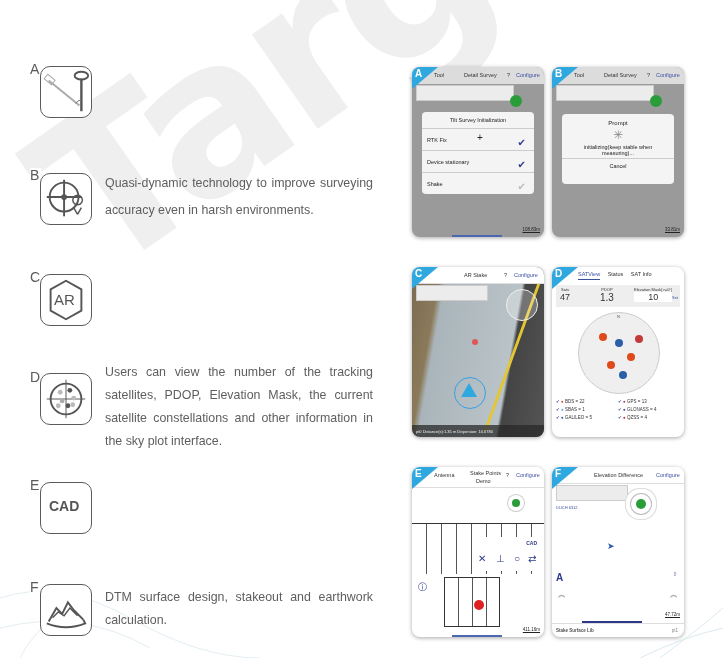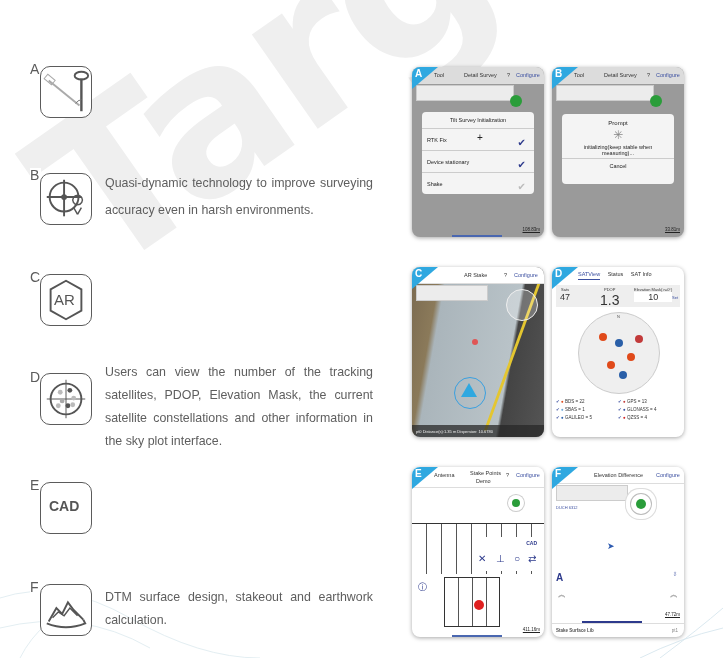--- a/index.html
+++ b/index.html
@@ -188,21 +188,21 @@
     <span style="margin-left:6px;">Status</span>
     <span style="margin-left:6px;">SAT Info</span>
   </div>
   <div style="position:absolute;left:4px;top:18px;right:4px;height:22px;background:#eee;font-size:4px;color:#333;">
     <div style="position:absolute;left:4px;top:2px;text-align:center;">
         <div>Sats</div>
         <div style="font-size:9px;">47</div>
       </div>
     <div style="position:absolute;left:44px;top:2px;text-align:center;">
         <div>PDOP</div>
-        <div style="font-size:14px;">1.3</div>
+        <div style="font-size:10px;">1.3</div>
       </div>
     <div style="position:absolute;left:78px;top:2px;text-align:center;">
         <div>Elevation Mask(&gt;=0°)</div>
         <div style="font-size:9px;background:#fff;">10</div>
       </div>
     <span style="position:absolute;right:2px;top:10px;color:#3b4fa0;">Set</span>
   </div>
   <div style="position:absolute;left:26px;top:45px;width:80px;height:80px;border-radius:50%;background:#efefef;border:1px solid #ccc;">
     <span style="position:absolute;left:38px;top:1px;font-size:4px;">N</span>
     <div style="position:absolute;left:20px;top:20px;width:8px;height:8px;border-radius:50%;background:#e04a1a;"></div>

